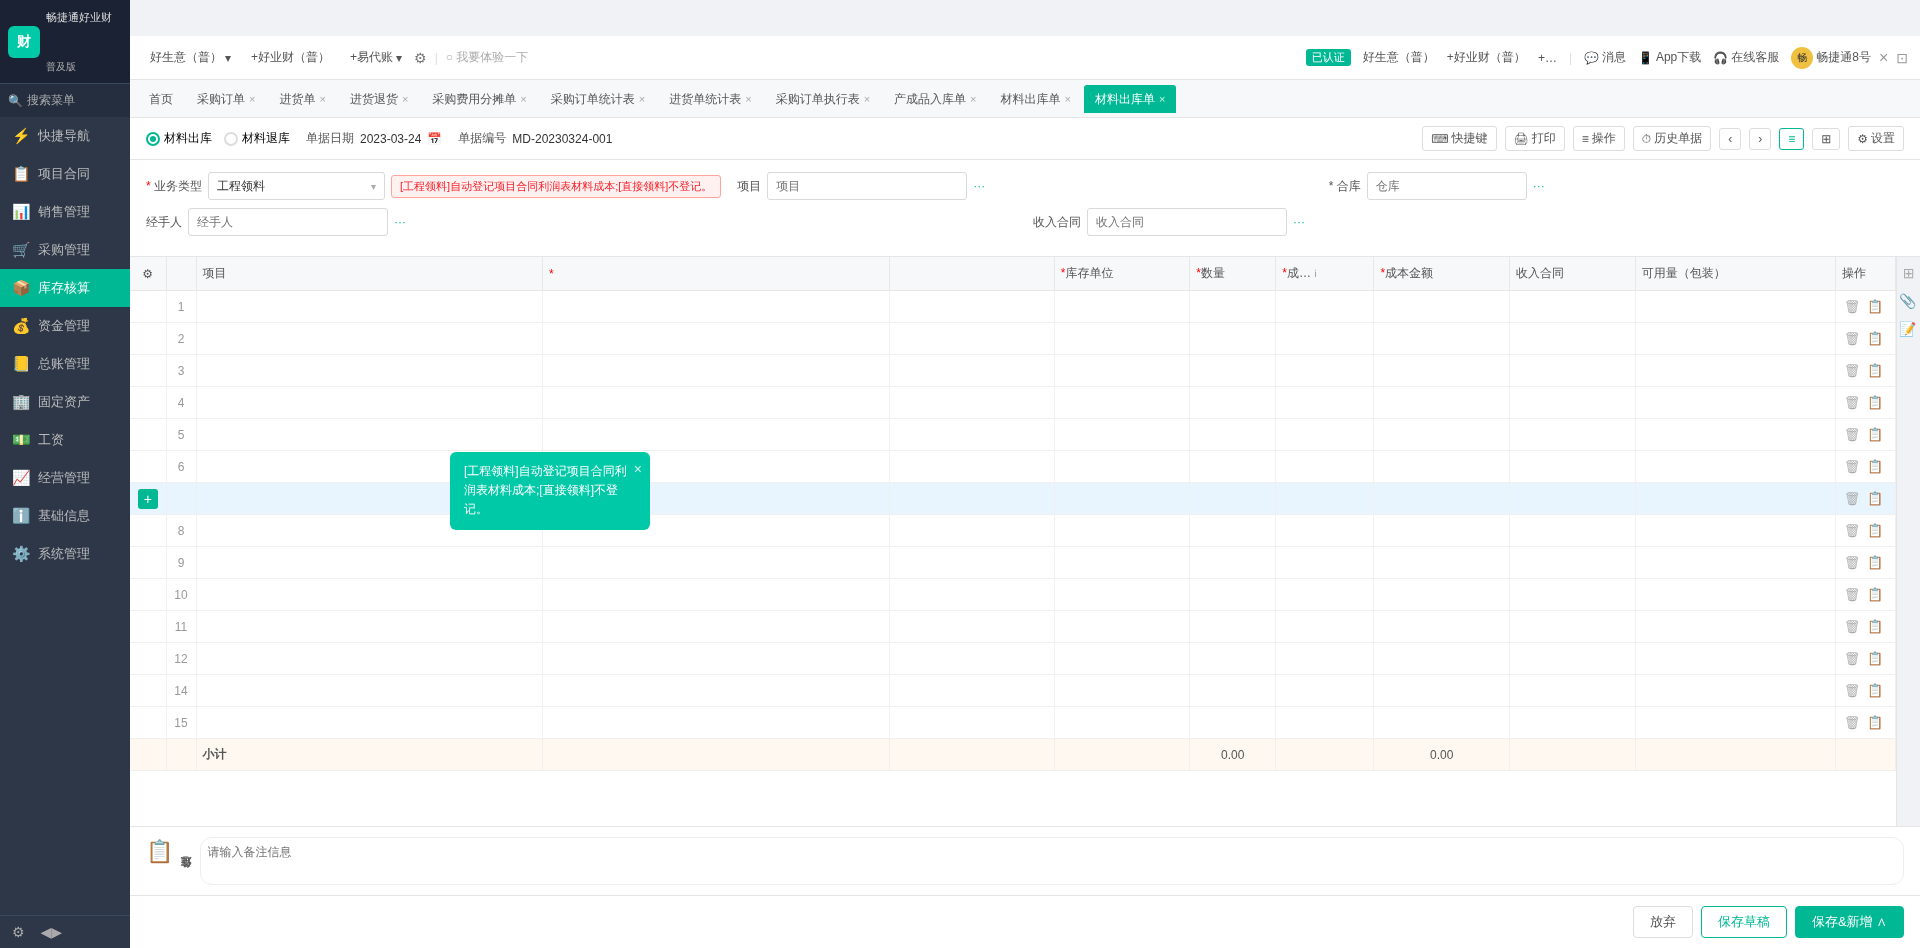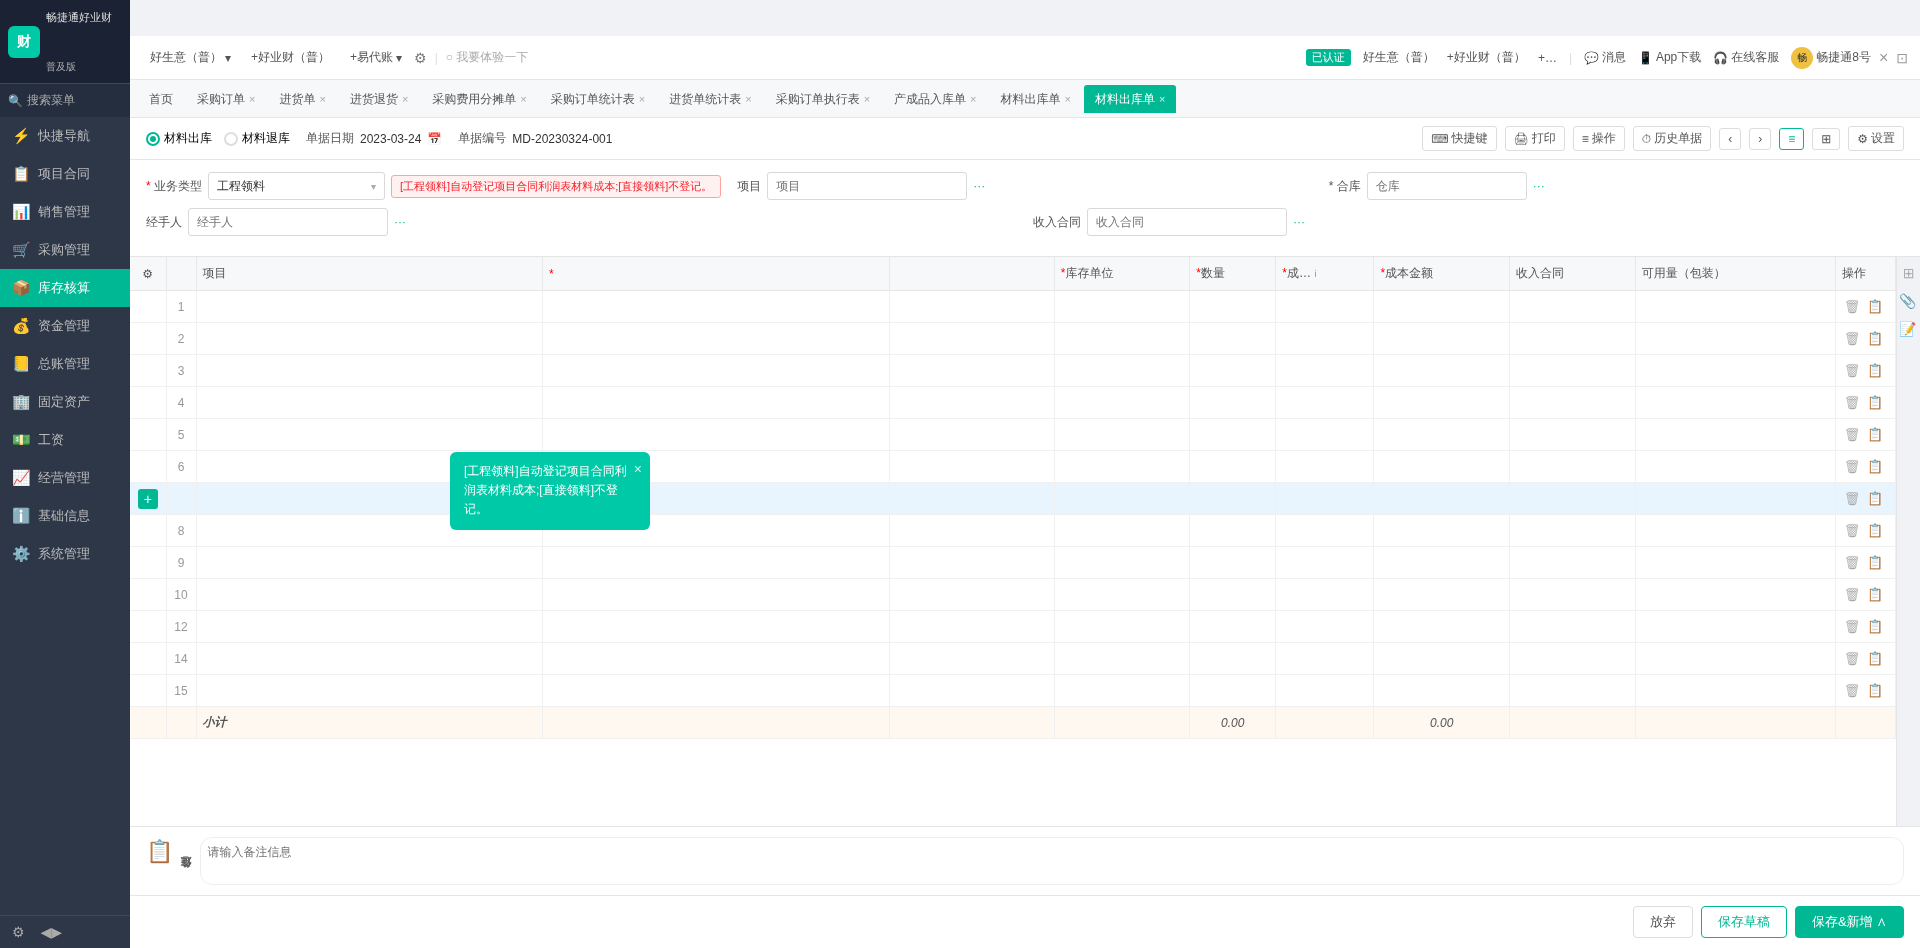--- a/index.html
+++ b/index.html
@@ -359,21 +359,21 @@
       background: #00b894;
       color: white;
       border-radius: 3px;
       cursor: pointer;
       font-size: 14px;
     }
     .subtotal-row {
       background: #fef8f0 !important;
       font-weight: 500;
     }
-    .subtotal-row td { color: #555; font-style: italic; }
+    .subtotal-row td { color: #555; }
 
     
     .form-footer {
       background: #fff;
       border-top: 1px solid #e5e5e5;
       padding: 10px 16px;
       display: flex;
       align-items: flex-start;
       gap: 12px;
       flex-shrink: 0;
@@ -904,20 +904,37 @@
                 <td></td>
                 <td></td>
                 <td></td>
               <td class="ops-col">
                 <span class="action-icon">🗑</span>
                 <span class="action-icon">📋</span>
               </td>
             </tr>
             <tr>
               <td class="settings-col"></td>
+              <td class="row-num">11</td>
+              <td></td>
+                <td></td>
+                <td></td>
+                <td></td>
+                <td></td>
+                <td></td>
+                <td></td>
+                <td></td>
+                <td></td>
+              <td class="ops-col">
+                <span class="action-icon">🗑</span>
+                <span class="action-icon">📋</span>
+              </td>
+            </tr>
+            <tr>
+              <td class="settings-col"></td>
               <td class="row-num">12</td>
               <td></td>
                 <td></td>
                 <td></td>
                 <td></td>
                 <td></td>
                 <td></td>
                 <td></td>
                 <td></td>
                 <td></td>

